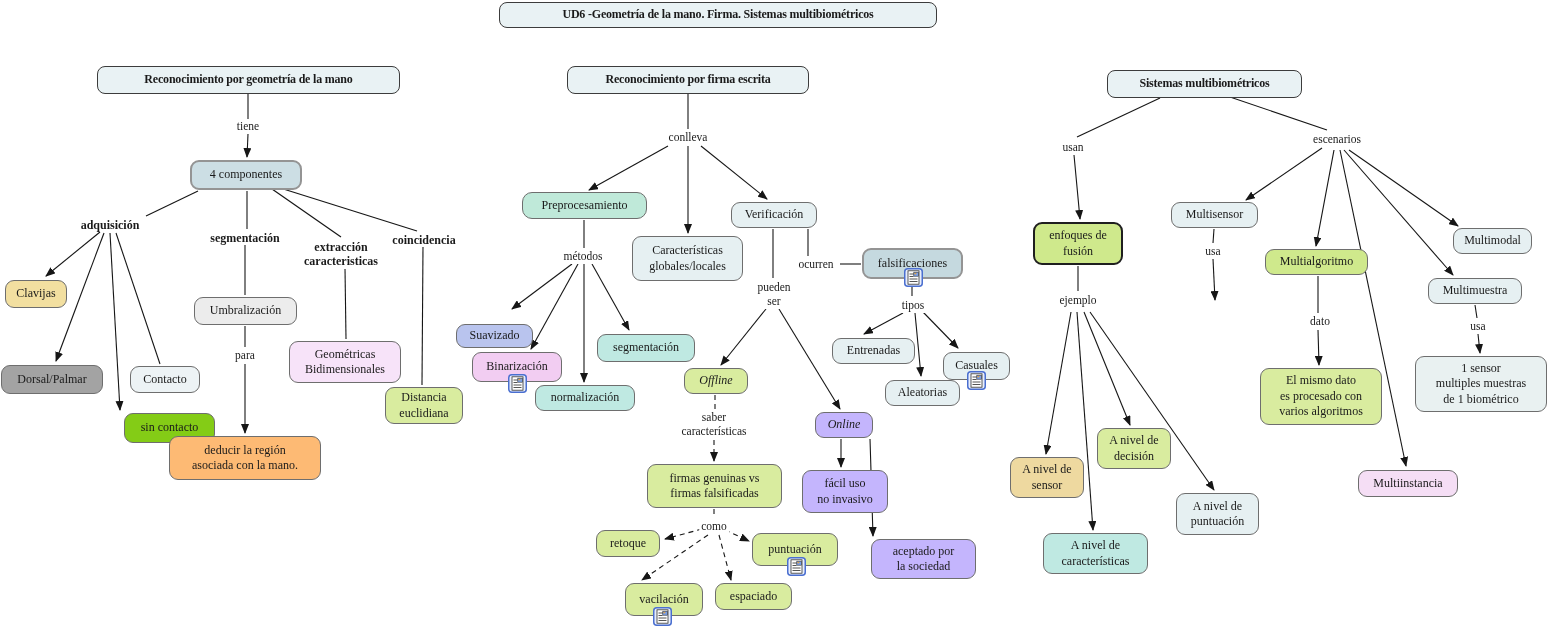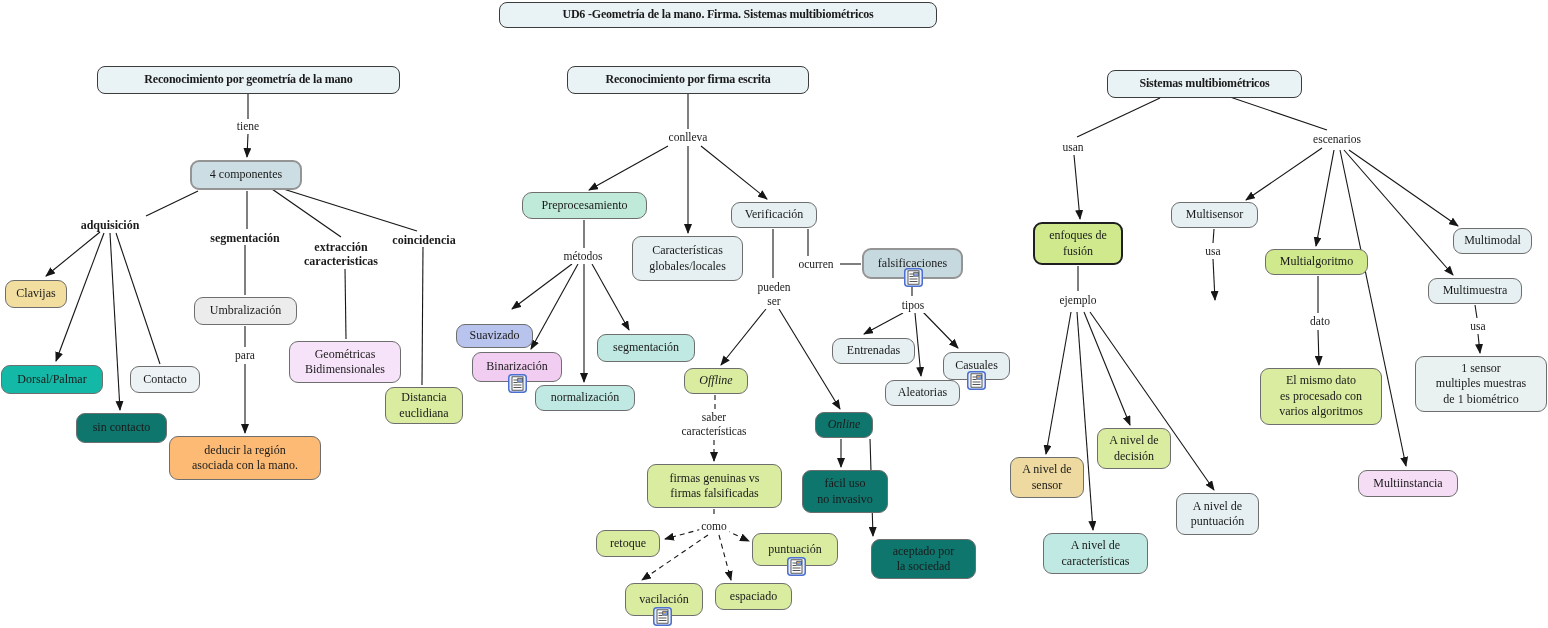--- a/index.html
+++ b/index.html
@@ -14,27 +14,27 @@
         font-size:12px;line-height:1.28;padding:1px 3px;}
   .root{background:#e9f2f4;border:1.6px solid #3c3c3c;font-weight:bold;font-size:12px;
         letter-spacing:-0.2px;white-space:nowrap;border-radius:8px;}
   .title{font-size:12px;}
   .thick-gray{border:2.2px solid #949494;}
   .thick-dark{border:2.4px solid #1f1f1f;}
   .it{font-style:italic;}
   .c-steel{background:#ccdee4;} .c-steel2{background:#c5d9df;}
   .c-tan{background:#f2dfa0;}  .c-sand{background:#eed9a0;}
   .c-gray{background:#ececec;}
-  .c-lav{background:#14b8a6;}  .c-plav{background:#fdba74;}
+  .c-lav{background:#a3a3a3;}  .c-plav{background:#fdba74;}
   .c-white{background:#edf3f5;}
-  .c-scont{background:#0f766e;}
+  .c-scont{background:#84cc16;margin-left:48px;}
   .c-ppink{background:#f7e3f9;} .c-pink{background:#f2cdf2;} .c-pink2{background:#f5def5;}
   .c-green{background:#d9ec9f;} .c-bgreen{background:#cfe98c;}
   .c-mint{background:#bfe9d9;border-radius:10px;} .c-teal{background:#bfe9e2;}
-  .c-blue{background:#0f766e;} .c-peri{background:#b9c4ee;}
+  .c-blue{background:#c4b5fd;} .c-peri{background:#b9c4ee;}
   .c-pblue{background:#e6f0f2;} .c-pblue2{background:#e9f1f1;}
   .lbl{position:absolute;z-index:3;transform:translateX(-50%);text-align:center;
        white-space:pre-line;font-size:11.5px;line-height:1.2;background:#fff;padding:0 2px;}
   .lbl.b{font-weight:bold;font-size:12px;}
   .ric{position:absolute;z-index:4;width:19px;height:19px;}
 </style>
 </head>
 <body>
 
 <div id="stage">

